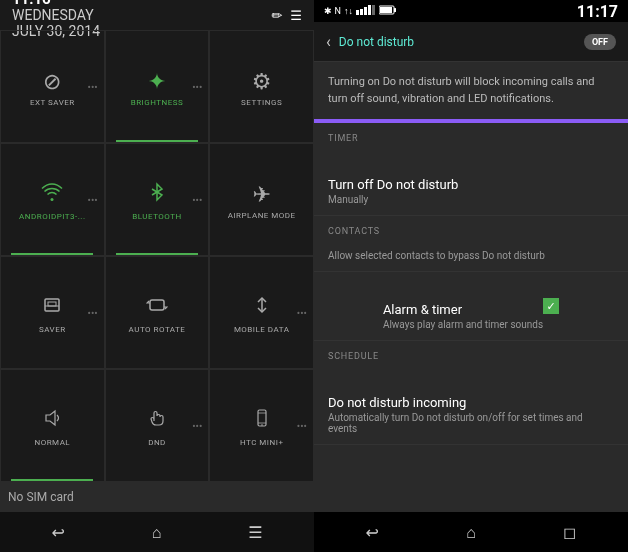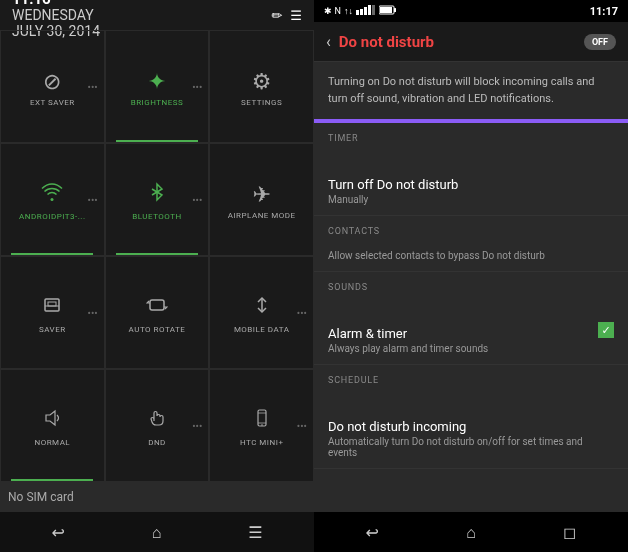--- a/index.html
+++ b/index.html
@@ -108,34 +108,34 @@
     .right-status-bar {
       display: flex;
       justify-content: space-between;
       align-items: center;
       background: #000;
       padding: 4px 10px;
       height: 22px;
     }
 
     .right-status-icons { display: flex; gap: 3px; align-items: center; font-size: 9px; color: #fff; }
-    .right-time { font-size: 11px; color: #fff; font-weight: bold; }
+    .right-time { font-size: 16px; color: #fff; font-weight: bold; }
 
     .dnd-header {
       display: flex;
       align-items: center;
       justify-content: space-between;
       background: #1a1a1a;
       padding: 10px 12px;
       border-bottom: 1px solid #333;
     }
 
     .dnd-header-left { display: flex; align-items: center; gap: 8px; }
     .back-arrow { font-size: 16px; color: #ccc; cursor: pointer; }
-    .dnd-title { font-size: 15px; color: #ef4444; font-weight: 700; }
+    .dnd-title { font-size: 12px; color: #5eead4; font-weight: 400; }
 
     .toggle-off {
       background: #555;
       color: #fff;
       font-size: 9px;
       padding: 3px 8px;
       border-radius: 8px;
       font-weight: bold;
     }
 
@@ -175,21 +175,21 @@
     }
 
     .dnd-item-subtitle {
       font-size: 10px;
       color: #999;
     }
 
     .dnd-item-row {
       display: flex;
       align-items: center;
-      justify-content: space-between;
+      justify-content: center;
     }
 
     .checkbox-green {
       width: 16px;
       height: 16px;
       background: #4CAF50;
       display: flex;
       align-items: center;
       justify-content: center;
       font-size: 11px;
@@ -389,21 +389,20 @@
     <div class="dnd-item">
       <div class="dnd-item-title">Turn off Do not disturb</div>
       <div class="dnd-item-subtitle">Manually</div>
     </div>
 
     <div class="section-header">CONTACTS</div>
     <div class="dnd-item">
       <div class="dnd-item-subtitle">Allow selected contacts to bypass Do not disturb</div>
     </div>
 
-    <div class="section-header">SOUNDS</div>
     <div class="dnd-item">
       <div class="dnd-item-row">
         <div>
           <div class="dnd-item-title">Alarm &amp; timer</div>
           <div class="dnd-item-subtitle">Always play alarm and timer sounds</div>
         </div>
         <div class="checkbox-green">✓</div>
       </div>
     </div>
 

